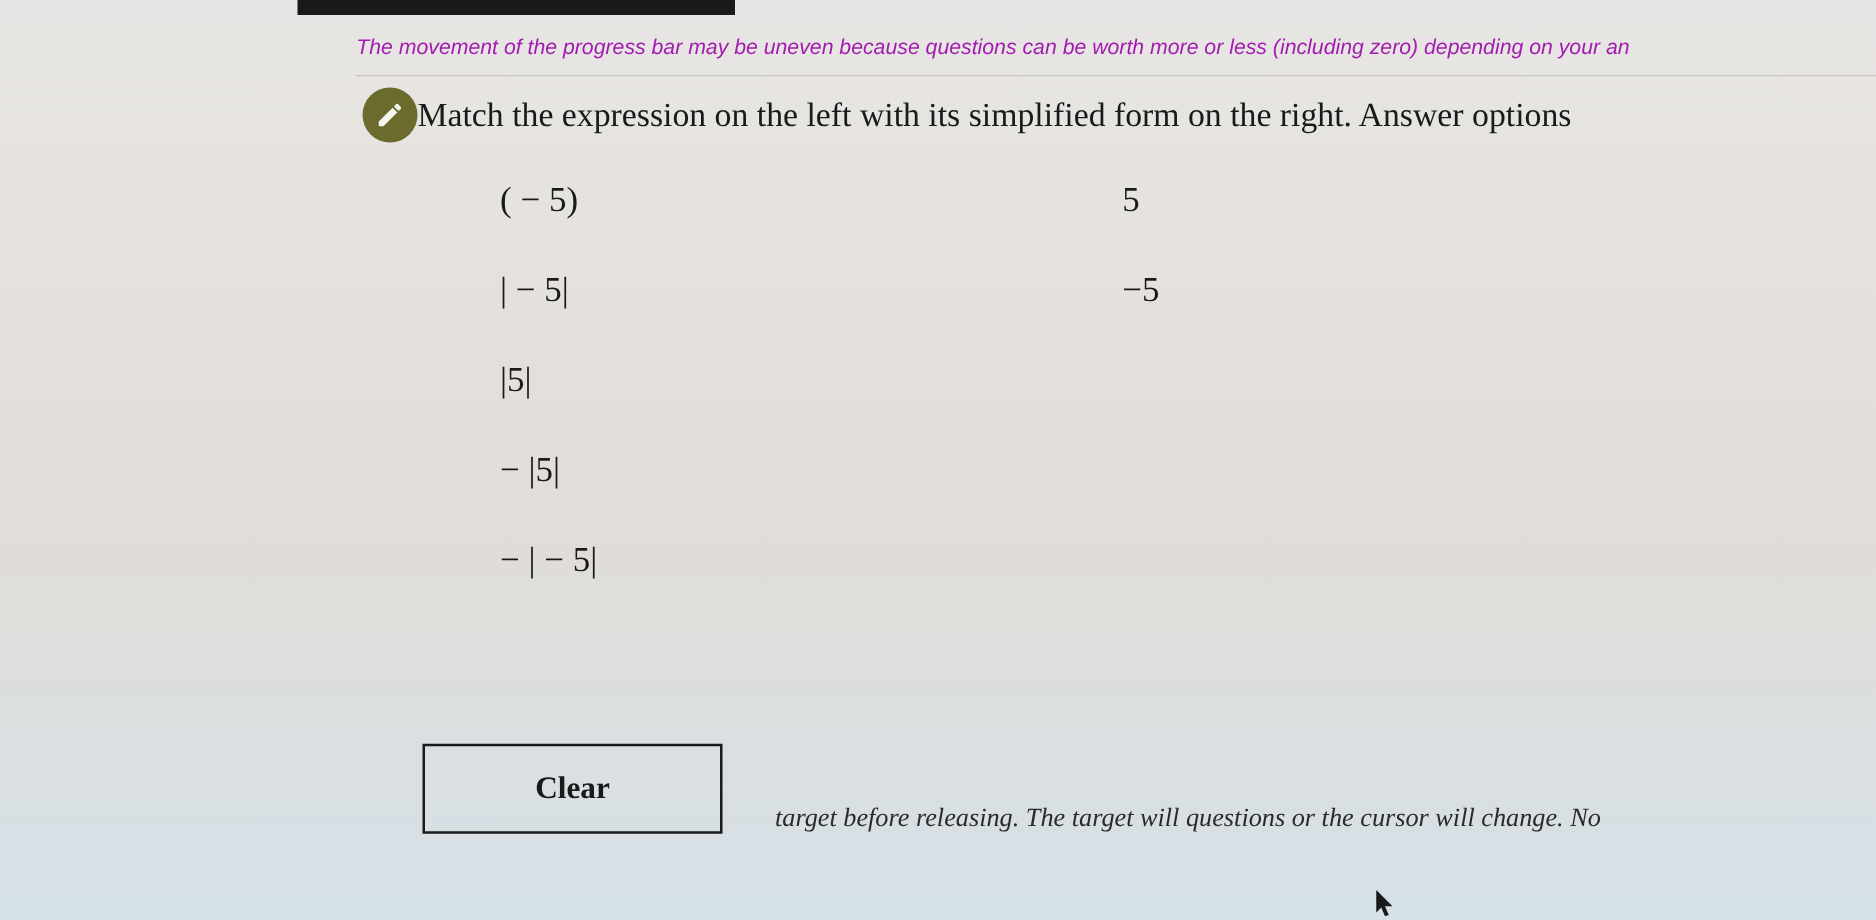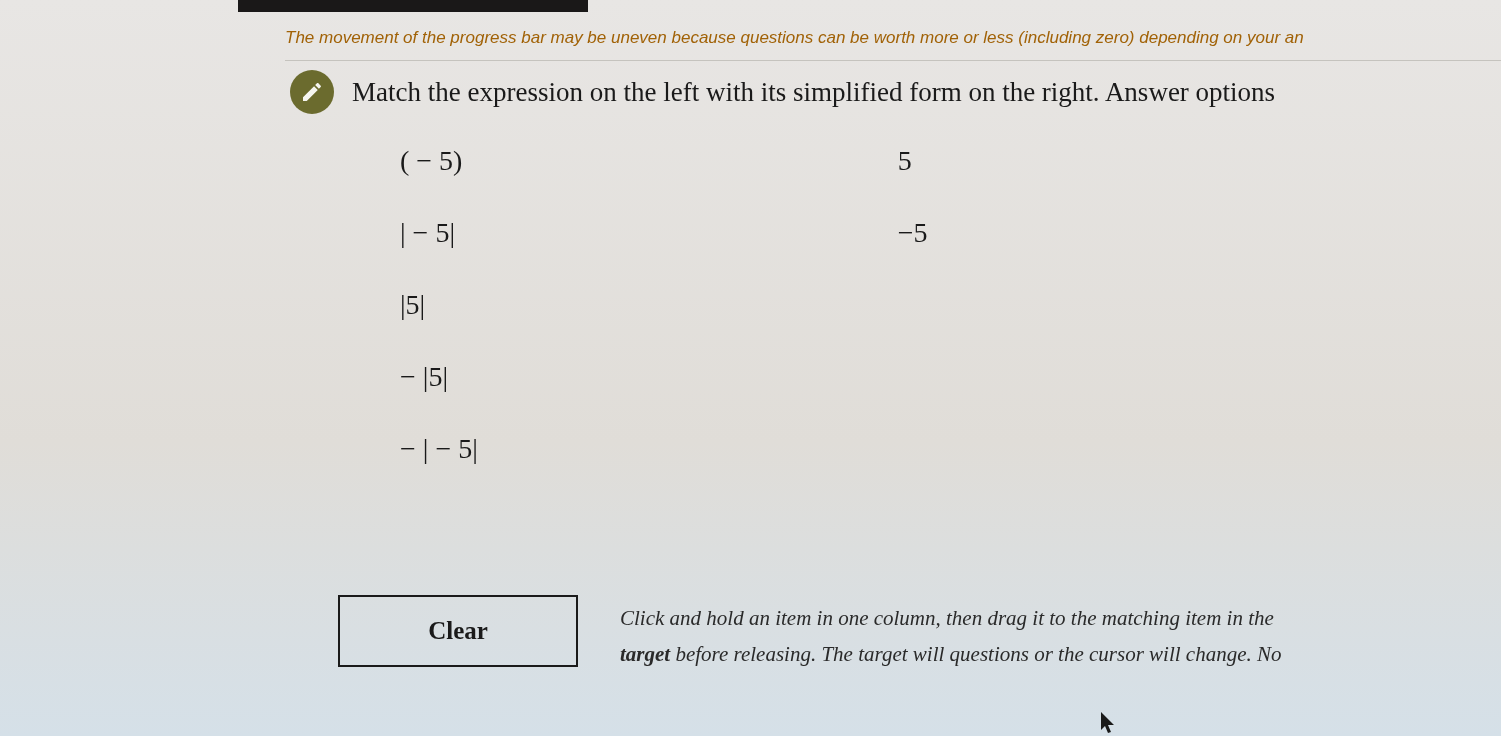--- a/index.html
+++ b/index.html
@@ -22,31 +22,30 @@
       width: 350px;
       height: 12px;
       background: #1a1818;
     }
     .progress-note {
       position: absolute;
       top: 28px;
       left: 285px;
       font-style: italic;
       font-size: 17px;
-      color: #a16207;
+      color: #a21caf;
       font-family: Arial, sans-serif;
       white-space: nowrap;
     }
     .question-row {
       position: absolute;
       top: 70px;
       left: 290px;
       display: flex;
       align-items: center;
-      gap: 18px;
     }
     .pencil-icon {
       width: 44px;
       height: 44px;
       border-radius: 50%;
       background: #6b6b2e;
       display: flex;
       align-items: center;
       justify-content: center;
       flex-shrink: 0;
@@ -97,21 +96,21 @@
       position: absolute;
       top: 601px;
       left: 620px;
       font-size: 21px;
       font-style: italic;
       color: #2a2a2a;
       line-height: 1.7;
       white-space: nowrap;
     }
     .instruction-text b {
-      font-weight: bold;
+      font-weight: normal;
       font-style: italic;
     }
     .cursor-icon {
       position: absolute;
       top: 712px;
       left: 1100px;
     }
     .cursor-icon svg {
       width: 18px;
       height: 24px;
@@ -153,21 +152,21 @@
   </div>
   <div class="right-column">
     <div class="expression">5</div>
     <div class="expression">−5</div>
   </div>
 </div>
 
 <button class="clear-button">Clear</button>
 
 <div class="instruction-text">
-  <span>Click and hold an item in one column, then drag it to the matching item in the</span><br>
+  <br>
   <b>target</b><span> before releasing. The target will questions or the cursor will change. No</span>
 </div>
 
 <div class="cursor-icon">
   <svg viewBox="0 0 16 24">
       <path fill="#1a1a1a" d="M0 0 L0 18 L4 14 L7 21 L10 20 L7 13 L13 13 Z"></path>
     </svg>
 </div>
 
 </body></html>

